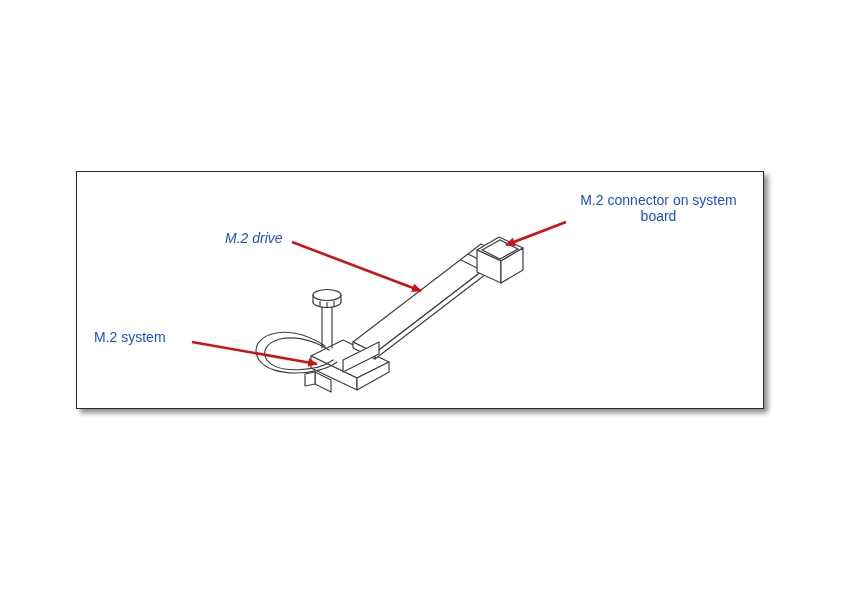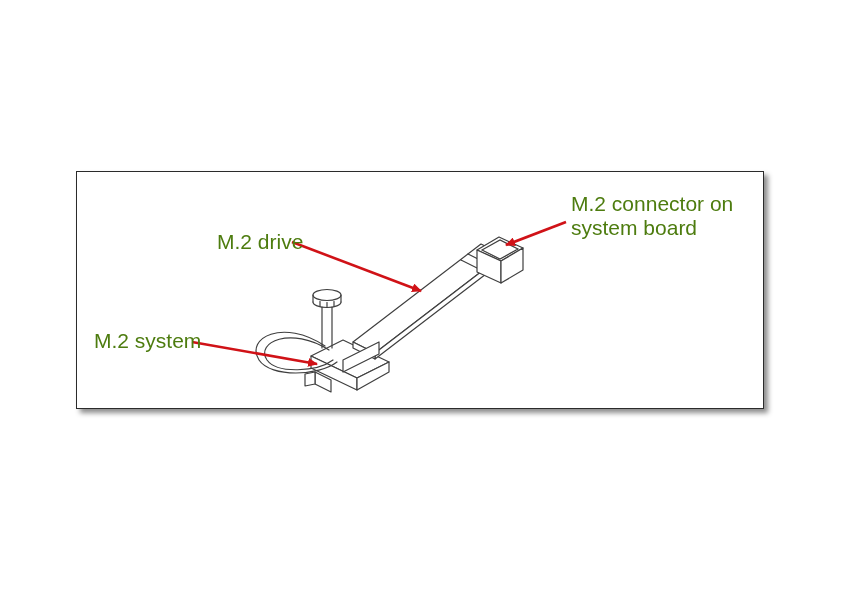--- a/index.html
+++ b/index.html
@@ -7,24 +7,25 @@
     width:860px;height:609px;background:#ffffff;position:relative;
     font-family:"Liberation Sans", sans-serif;overflow:hidden;
   }
   .frame{
     position:absolute;left:76px;top:171px;width:686px;height:236px;
     background:#ffffff;border:1px solid #2b2b2b;
     box-shadow:4px 4px 5px rgba(0,0,0,0.45);
   }
   svg.canvas{position:absolute;left:0;top:0;width:100%;height:100%;display:block;}
   .label{
-    position:absolute;font-size:21px;color:#4d7c0f;line-height:1.15;
+    position:absolute;font-size:14px;color:#1d4ed8;line-height:1.15;
     white-space:normal;
+    text-align:center;
   }
-  .label-drive{left:140px;top:58px;}
+  .label-drive{left:148px;top:58px;font-style:italic;}
   .label-connector{left:494px;top:20px;width:175px;}
   .label-bracket{left:17px;top:157px;}
   .lineart{fill:#ffffff;stroke:#3f3f3f;stroke-width:1.2;stroke-linejoin:round;}
   .lineart-open{fill:none;stroke:#3f3f3f;stroke-width:1.2;stroke-linecap:round;}
   .arrow{stroke-width:2.6;fill:none;}
 </style>
 </head>
 <body>
 
 <div class="frame">

